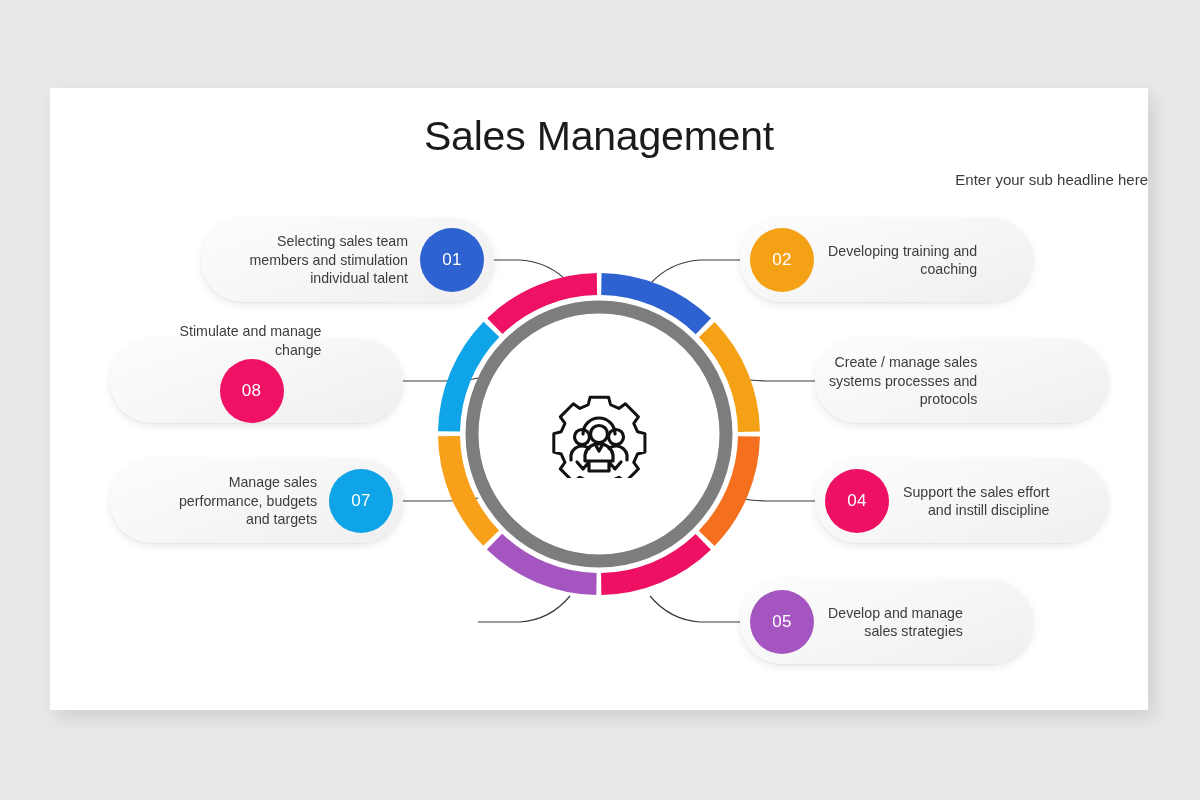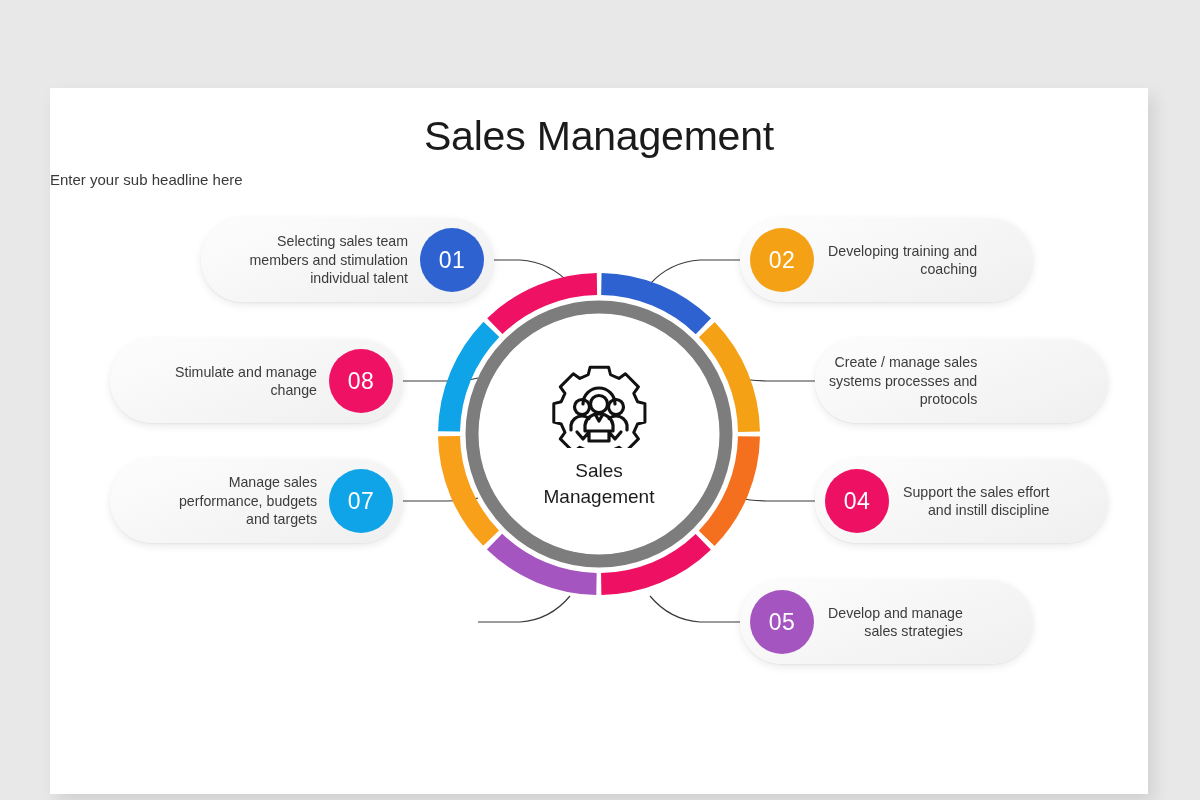--- a/index.html
+++ b/index.html
@@ -13,21 +13,21 @@
   body {
     background: #e9e8e9;
     font-family: "Liberation Sans", sans-serif;
   }
 
   #slide {
     position: absolute;
     left: 50px;
     top: 88px;
     width: 1098px;
-    height: 706px;
+    height: 622px;
     background: #ffffff;
     box-shadow: 6px 8px 16px rgba(0,0,0,0.10);
   }
 
   
   #title {
     position: absolute;
     left: 0;
     top: 25px;
     width: 100%;
@@ -36,21 +36,21 @@
     font-weight: 400;
     color: #1b1b1b;
     letter-spacing: -0.2px;
   }
 
   #subtitle {
     position: absolute;
     left: 0;
     top: 83px;
     width: 100%;
-    text-align: left;
+    text-align: right;
     font-size: 15px;
     font-weight: 400;
     color: #3a3a3a;
   }
 
   
   #wheel {
     position: absolute;
     left: 378px;
     top: 175px;
@@ -124,30 +124,30 @@
 
   .num-circle {
     flex: 0 0 auto;
     width: 64px;
     height: 64px;
     border-radius: 50%;
     display: flex;
     align-items: center;
     justify-content: center;
     color: #ffffff;
-    font-size: 23px;
+    font-size: 17px;
     font-weight: 400;
     letter-spacing: 0.4px;
   }
   .card.left  .num-circle { margin-right: 10px; }
   .card.right .num-circle { margin-left: 10px; }
 
   
   #card-01 { left: 151px; top: 130px; width: 293px; }
-  #card-08 { left:  60px; top: 251px; width: 293px; }
+  #card-08 { left:  60px; top: 251px; width: 293px; flex-direction: column; }
   #card-07 { left:  60px; top: 371px; width: 293px; }
   #card-06 { left: 135px; top: 492px; width: 293px; }
 
   
   #card-02 { left: 690px; top: 130px; width: 293px; }
   #card-03 { left: 765px; top: 251px; width: 293px; }
   #card-04 { left: 765px; top: 371px; width: 293px; }
   #card-05 { left: 690px; top: 492px; width: 293px; }
 </style>
 </head>
@@ -206,22 +206,20 @@
           <path d="M76 70 v-5 a11 11 0 0 0 -11 -9 a11 11 0 0 0 -7 2.5"></path>
 
           <circle cx="48" cy="44" r="8.5"></circle>
           <path d="M34 71 v-6 a13 13 0 0 1 13 -11 h2 a13 13 0 0 1 13 11 v6 z"></path>
           <path d="M44 54 l4 7 l4 -7"></path>
 
           <path d="M26 72 l6 7 l6 -7 v9 h20 v-9 l6 7 l6 -7"></path>
         </g>
       </svg>
     </div>
-    <div id="center-label">Sales
-Management</div>
   </div>
 
   <div class="card left" id="card-01">
     <div class="card-text">Selecting sales team
 members and stimulation
 individual talent</div>
     <div class="num-circle" style="background: rgb(47, 98, 209);">01</div>
   </div>
 
   <div class="card left" id="card-08">

